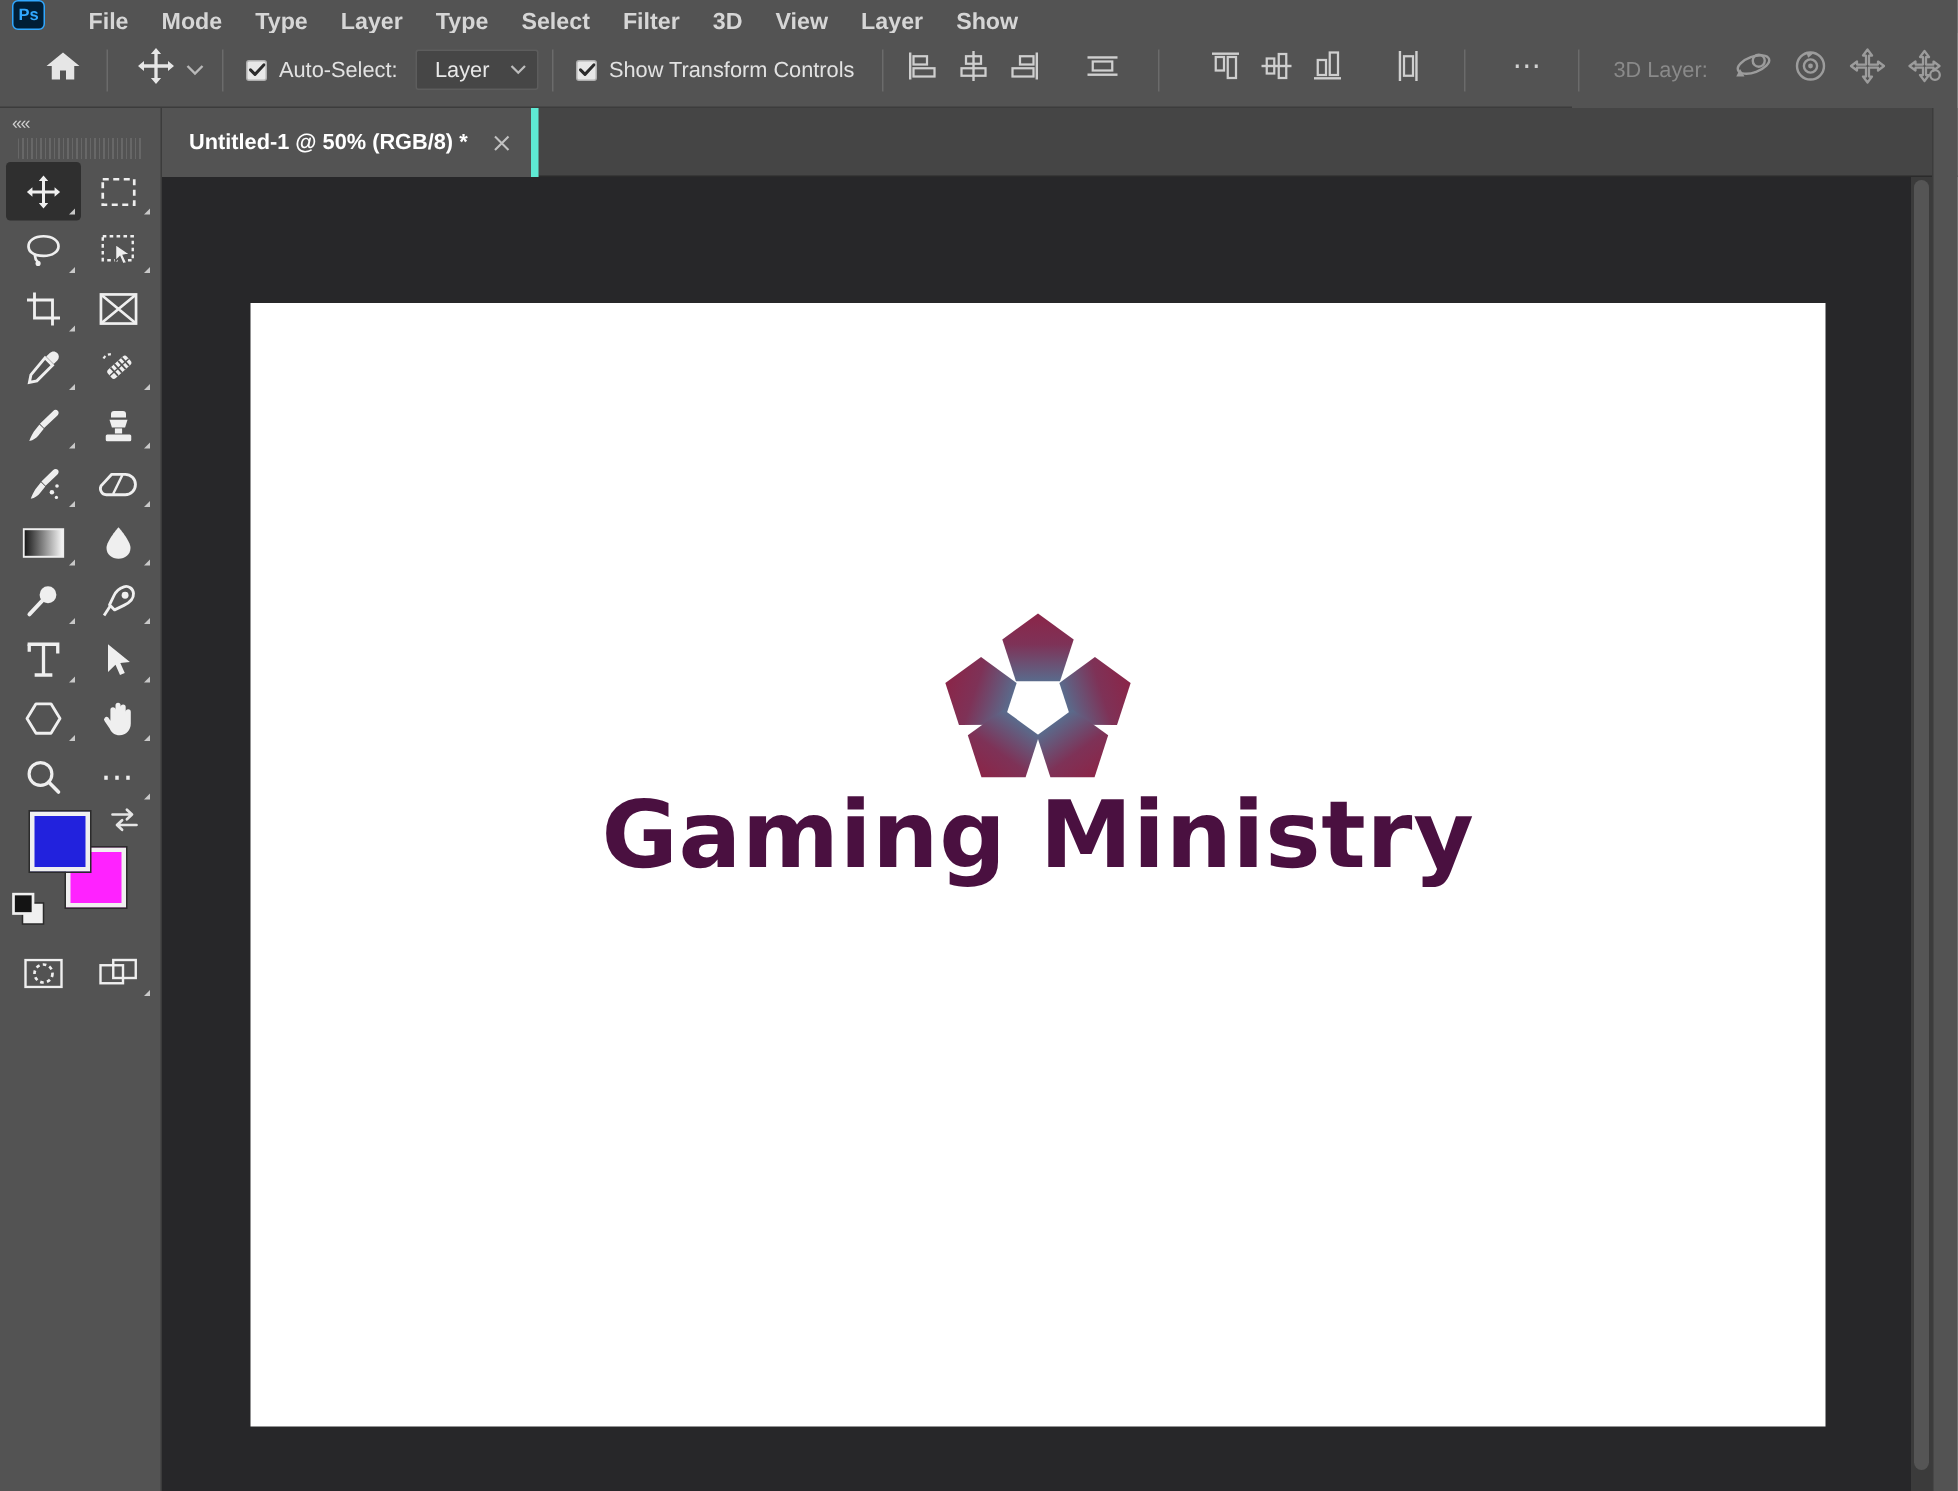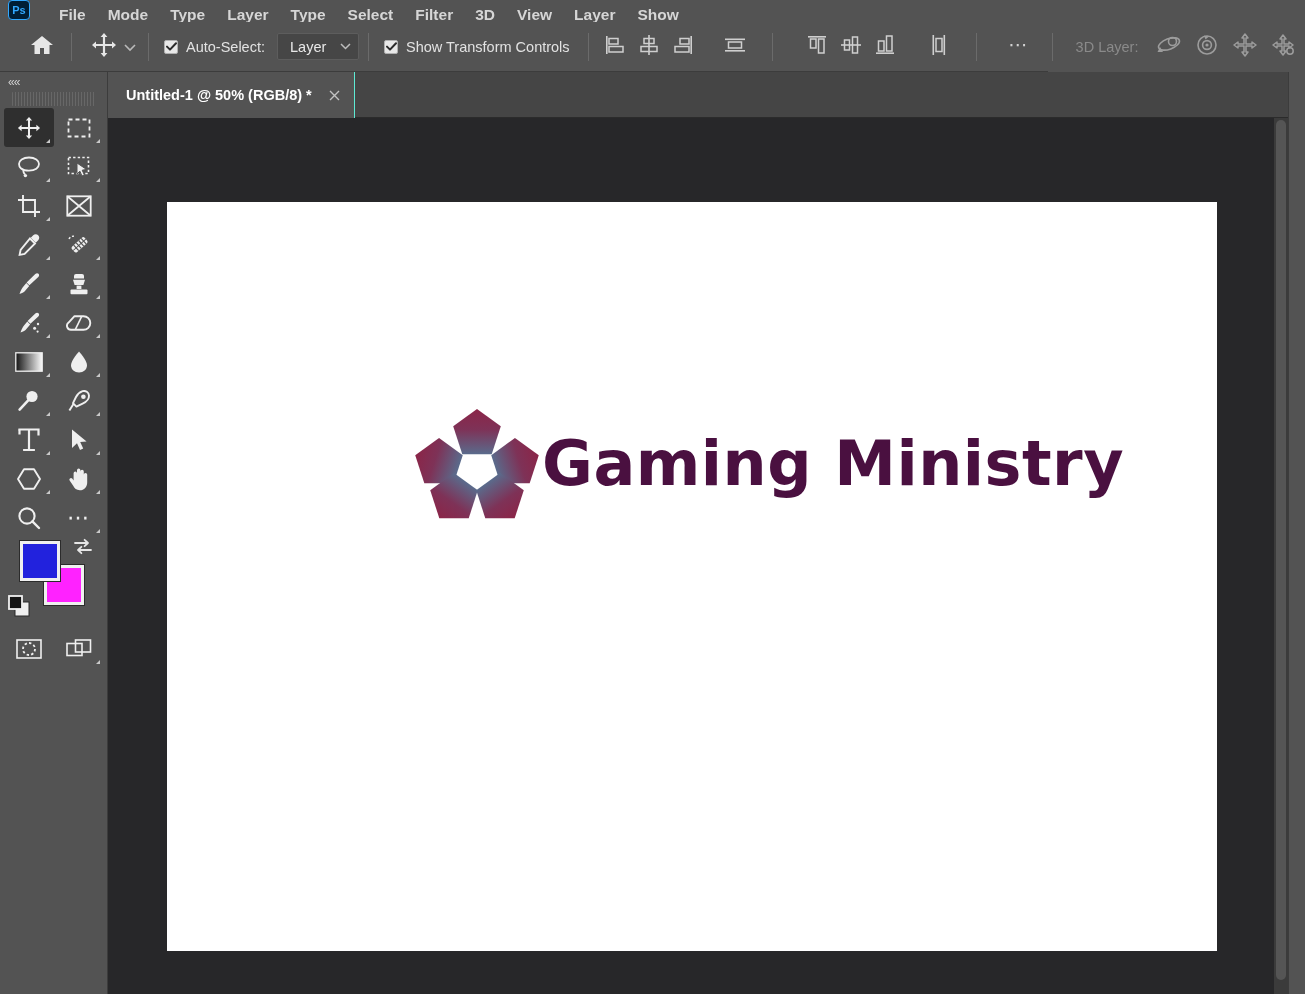--- a/index.html
+++ b/index.html
@@ -131,21 +131,21 @@
   .tabstrip {
     position: absolute; left: 108px; top: 72px; width: 1197px; height: 46px;
     background: #454545;
     border-bottom: 1px solid #2b2b2b;
     display: flex; align-items: stretch;
   }
   .doctab {
     background: #535353; height: 46px;
     display: flex; align-items: center;
     padding: 0 10px 0 18px; cursor: pointer;
-    border-right: 1px solid #5eead4;
+    border-right: 5px solid #5eead4;
   }
   .doctab-title { color: #ffffff; font-size: 14.5px; font-weight: bold; white-space: nowrap; }
   .doctab-close {
     margin-left: 14px; width: 18px; height: 18px;
     display: flex; align-items: center; justify-content: center;
     color: #b9b9b9; font-size: 14px; cursor: pointer;
   }
 
   
   .canvasarea {
@@ -154,21 +154,21 @@
     overflow: hidden;
   }
   .artboard {
     position: absolute; left: 59px; top: 84px; width: 1050px; height: 749px;
     background: #ffffff;
   }
   .logo {
     position: absolute; left: 50%; top: 204px;
     transform: translateX(-50%);
     width: 560px;
-    display: flex; flex-direction: row; align-items: center;
+    display: flex; flex-direction: column; align-items: center;
   }
   .logo-mark { width: 130px; height: 118px; }
   .logo-text {
     font-family: "DejaVu Sans", sans-serif;
     font-size: 62px; font-weight: bold;
     color: #4a1040;
     letter-spacing: 0.5px;
     margin-top: -4px;
     white-space: nowrap;
   }

